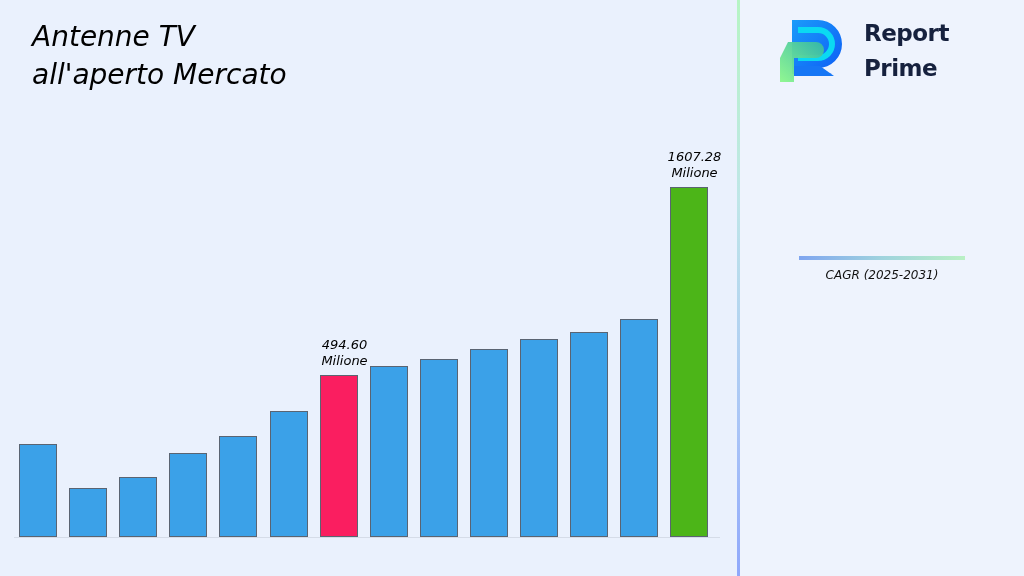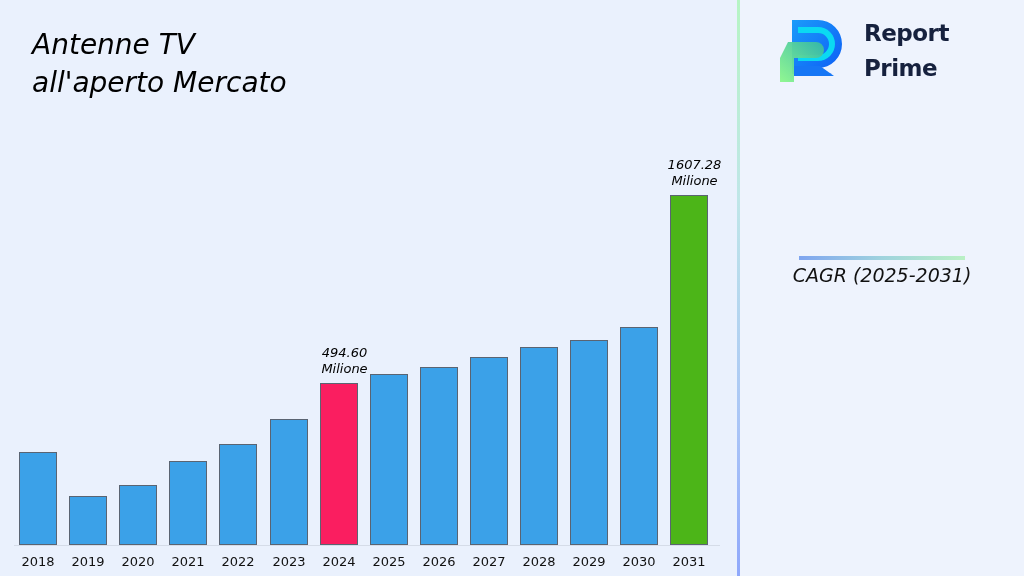--- a/index.html
+++ b/index.html
@@ -16,21 +16,21 @@
   #root {
     position: relative;
     width: 1024px;
     height: 576px;
     background: #eaf1fd;
   }
 
   
   #chart-panel {
     position: absolute;
-    left: 0; top: 16px;
+    left: 0; top: 8px;
     width: 738px; height: 464px;
   }
 
   #chart-title {
     position: absolute;
     left: 32px;
     top: 10px;
     font-family: "DejaVu Sans", sans-serif;
     font-style: italic;
     font-size: 28px;
@@ -161,21 +161,21 @@
   }
   #cagr-rule {
     margin: 6px auto 4px auto;
     width: 166px;
     height: 4px;
     background: linear-gradient(to right, #7fa5f0 0%, #9fd3de 50%, #b9f0c4 100%);
   }
   #cagr-caption {
     font-family: "DejaVu Sans", sans-serif;
     font-style: italic;
-    font-size: 19px;
+    font-size: 12px;
     line-height: 22px;
     color: #111;
   }
 </style>
 </head>
 <body>
 
 <div id="root">
 
   <div id="chart-panel">
@@ -226,36 +226,20 @@
           <div class="bar blue" style="height: 205px; width: 38px;"></div>
         </div>
         <div class="bar-slot" style="left: 620px; top: 0px; height: 529px;">
           <div class="bar blue" style="height: 218px; width: 38px;"></div>
         </div>
         <div class="bar-slot" style="left: 670px; top: 0px; height: 529px;">
           <div class="bar green" style="height: 350px; width: 38px;"></div>
           <div class="bar-label" style="bottom: 356px;">1607.28
 Milione</div>
         </div>
-      </div>
-    <div id="x-axis">
-        <div class="x-tick" style="left: 8px;">2018</div>
-        <div class="x-tick" style="left: 58px;">2019</div>
-        <div class="x-tick" style="left: 108px;">2020</div>
-        <div class="x-tick" style="left: 158px;">2021</div>
-        <div class="x-tick" style="left: 208px;">2022</div>
-        <div class="x-tick" style="left: 259px;">2023</div>
-        <div class="x-tick" style="left: 309px;">2024</div>
-        <div class="x-tick" style="left: 359px;">2025</div>
-        <div class="x-tick" style="left: 409px;">2026</div>
-        <div class="x-tick" style="left: 459px;">2027</div>
-        <div class="x-tick" style="left: 509px;">2028</div>
-        <div class="x-tick" style="left: 559px;">2029</div>
-        <div class="x-tick" style="left: 609px;">2030</div>
-        <div class="x-tick" style="left: 659px;">2031</div>
       </div>
   </div>
 
   <div id="divider"></div>
 
   <div id="right-panel">
 
     <div id="logo-row">
       <span id="logo-mark">
         <svg width="74" height="74" viewBox="0 0 74 74" xmlns="http://www.w3.org/2000/svg">

